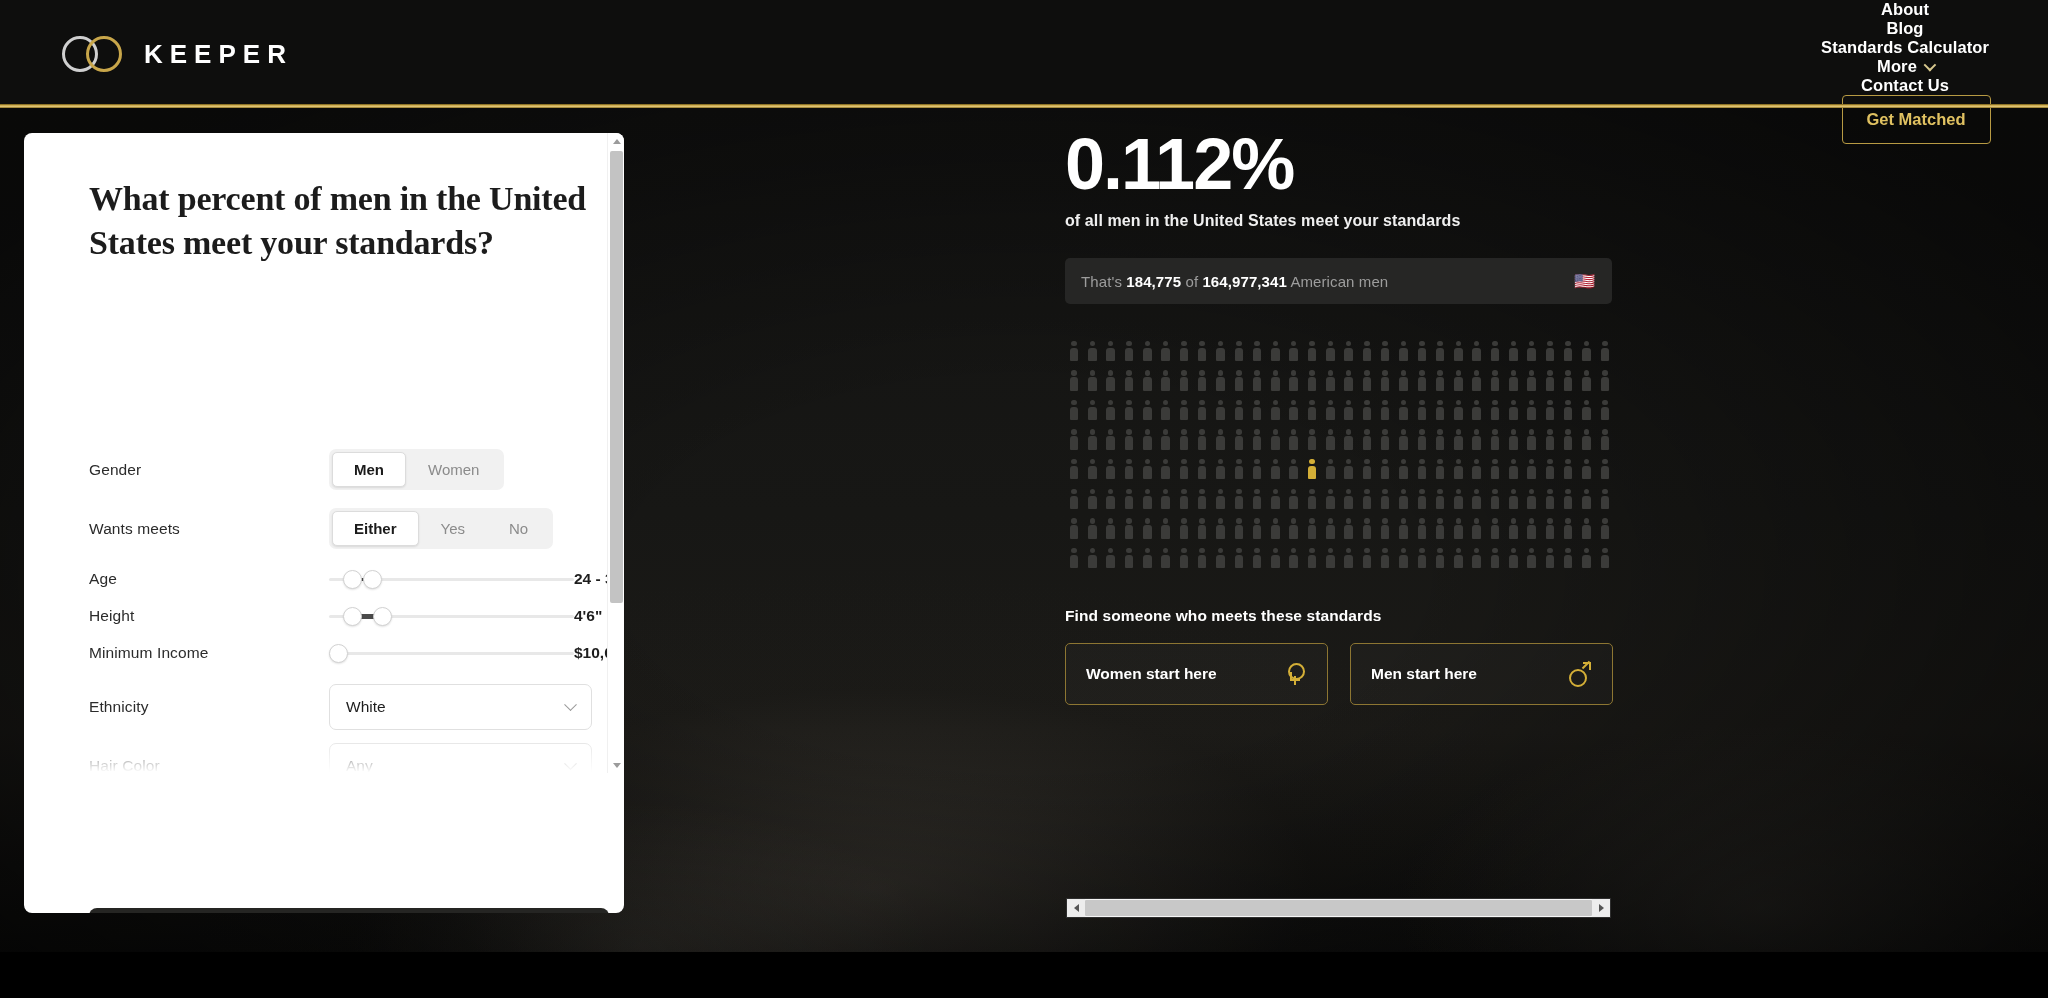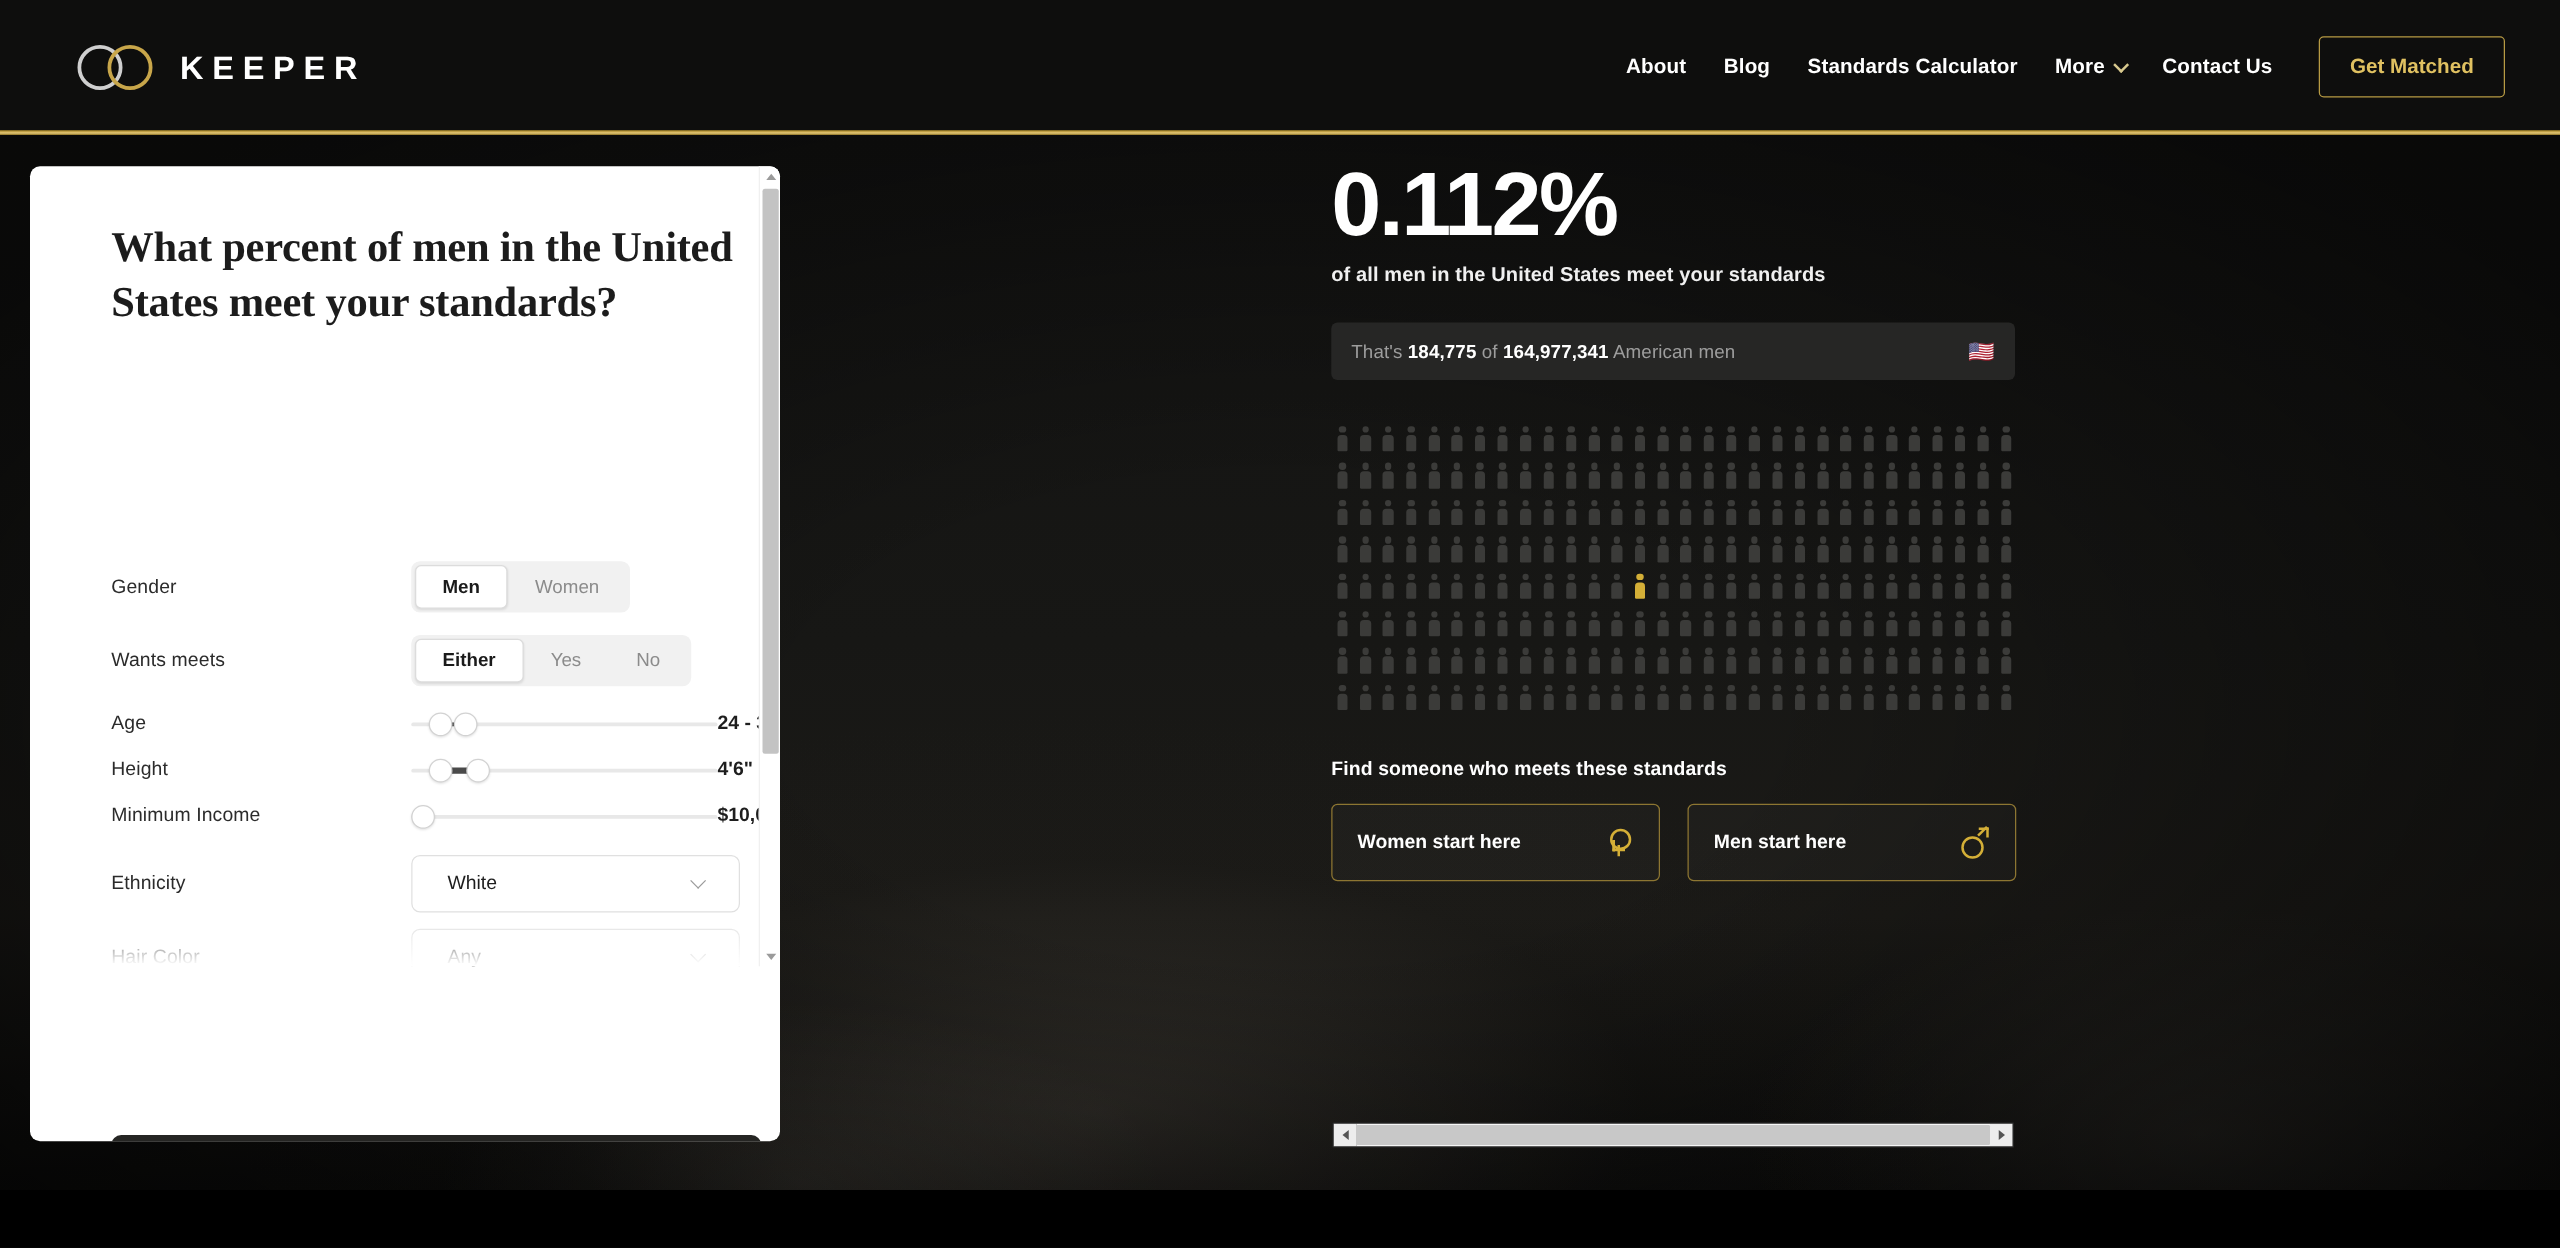--- a/index.html
+++ b/index.html
@@ -67,20 +67,21 @@
     white-space: nowrap;
   }
 
   #nav {
     position: absolute;
     right: 44px; top: 0;
     height: 107px;
     display: flex;
     align-items: center;
     gap: 0px;
+    flex-direction: column;
   }
   .nav-link {
     color: #ffffff;
     font-size: 16.5px;
     font-weight: bold;
     padding: 0 15px;
     white-space: nowrap;
     cursor: pointer;
     letter-spacing: 0.1px;
   }
@@ -252,21 +253,21 @@
   .select {
     position: relative;
     width: 263px;
     flex: 0 0 263px;
     height: 46px;
     border: 1.5px solid #e0e0e0;
     border-radius: 7px;
     background: #ffffff;
     display: flex;
     align-items: center;
-    padding: 0 28px;
+    padding: 0 16px;
     cursor: pointer;
   }
   .select-value {
     font-size: 15.5px;
     color: #1d1d1d;
     flex: 1;
     white-space: nowrap;
   }
   .sel-caret {
     width: 9px; height: 9px;

